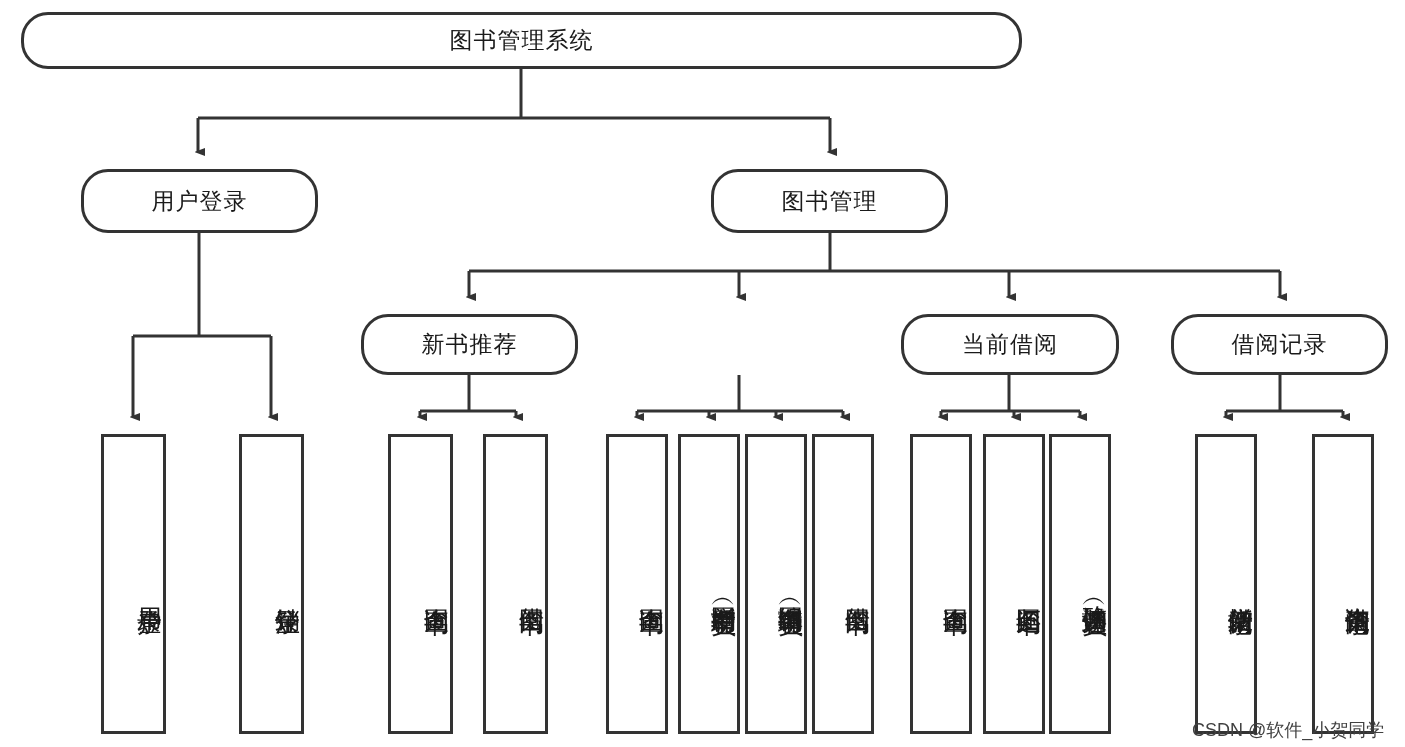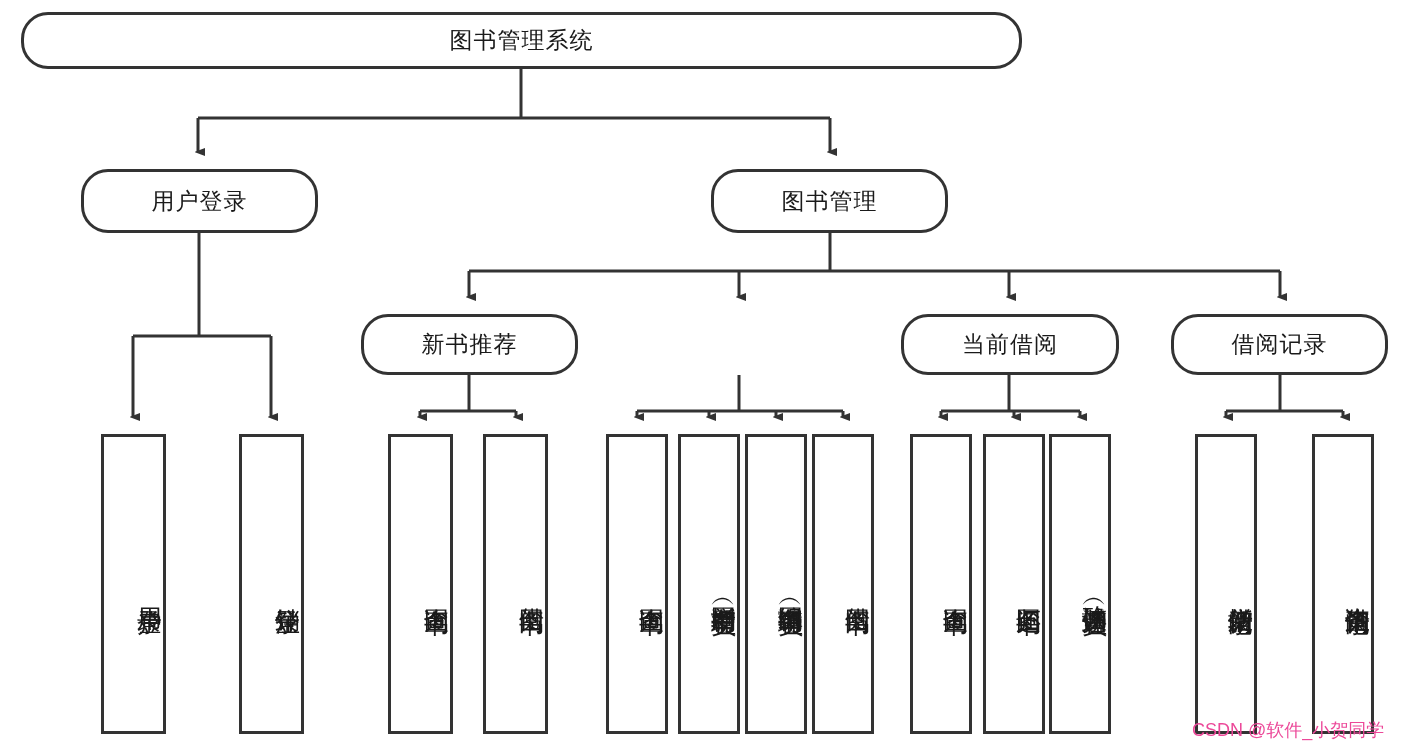--- a/index.html
+++ b/index.html
@@ -49,21 +49,21 @@
   }
   .node.vert .vlabel {
     writing-mode: vertical-rl;
     text-orientation: upright;
     display: block;
     letter-spacing: 1px;
   }
   .watermark {
     position: absolute;
     font-size: 18px;
-    color: #ec4899;
+    color: #404040;
     white-space: nowrap;
     font-family: "Liberation Sans", "DejaVu Sans", sans-serif;
   }
 </style>
 </head>
 <body>
 
 <div id="canvas">
 
   <svg class="connectors" viewBox="0 0 1405 747" xmlns="http://www.w3.org/2000/svg">

